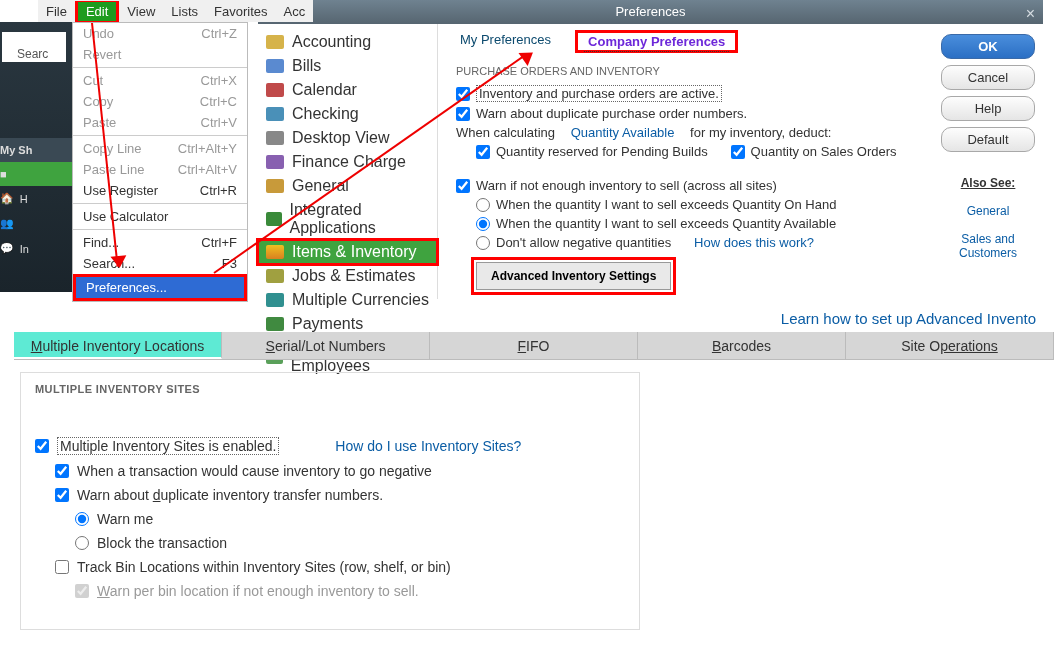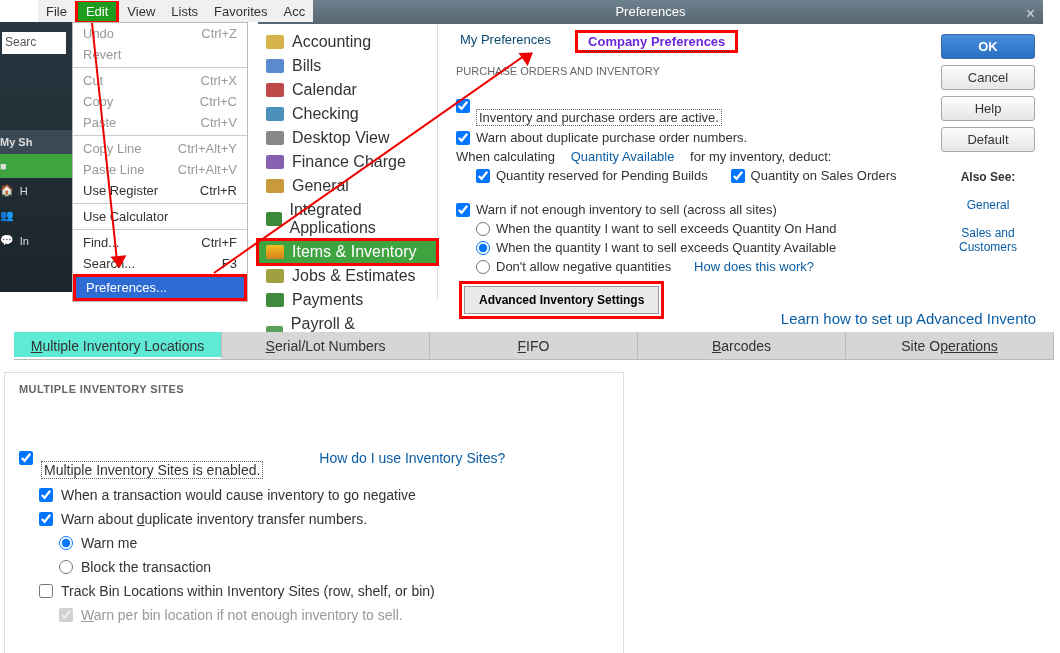--- a/index.html
+++ b/index.html
@@ -7,21 +7,21 @@
 
 
 .top-region { position: relative; height: 298px; }
 
 .menubar { position: absolute; top: 0; left: 38px; height: 22px; display: flex; align-items: center; background: #f0f0f0; z-index: 10; }
 .menubar-item { padding: 2px 8px; cursor: pointer; }
 .menubar-item.active { background: #1e9c1e; color: #fff; }
 .menubar-highlight { border: 3px solid #ff0000; padding: 0; }
 
 .dark-back { position: absolute; left: 0; top: 22px; width: 72px; height: 270px; background: linear-gradient(#2a3740, #1a242b); color: #ddd; font-size: 11px; }
-.dark-back .search-stub { background:#fff; color:#555; height:22px; margin:10px 6px 6px 2px; padding:3px; font-size:12px; }
+.dark-back .search-stub { background:#fff; color:#555; height:22px; margin:10px 6px 6px 2px; padding:15px; font-size:12px; }
 .db-row { display:flex; align-items:center; gap:6px; padding:6px 0; }
 .db-row.sel { background:#3fa33f; }
 
 .edit-menu { position:absolute; left:72px; top:22px; width:176px; background:#fff; border:1px solid #bbb; font-size:13px; z-index:9; }
 .edit-menu .mi { display:flex; justify-content:space-between; padding:3px 10px; color:#333; }
 .edit-menu .mi.disabled { color:#999; }
 .edit-menu .mi.sep { border-top:1px solid #ccc; margin-top:2px; padding-top:5px;}
 .edit-menu .mi.highlight { background:#2e6bd4; color:#fff; }
 .pref-redbox { border:3px solid #ff0000; }
 
@@ -41,47 +41,47 @@
 
 .pref-main { flex:1; padding:4px 8px; position:relative; }
 .pref-tabs { display:flex; gap:20px; padding:2px 10px 4px; }
 .pref-tab { color:#0c4a6e; cursor:pointer; padding:2px 4px; }
 .pref-tab.sel { color:#6d28d9; font-weight:bold; border-bottom:1px dotted #333; }
 .pref-tab-redbox { border:3px solid #ff0000; padding:1px 6px; }
 .sect-title { font-size:11px; color:#666; padding:8px 0 6px 10px; }
 .ck-row { display:flex; align-items:center; gap:6px; padding:2px 10px; }
 .ck-row.sub { padding-left:30px; }
 .ck-row label { font-size:13px; }
-.dotted-box { border:1px dotted #666; padding:0 2px;margin-top:24px; }
+.dotted-box { border:1px dotted #666; padding:0 2px; }
 .link-b { color:#0b5da5; cursor:pointer; }
 .radio-row { display:flex; align-items:center; gap:6px; padding:2px 10px 2px 30px; }
-.adv-btn { margin:10px 0 0 18px; border:1px solid #999; background:#e9e9e9; padding:6px 14px; font-weight:bold; font-size:12px; cursor:pointer; }
+.adv-btn { margin:10px 0 0 30px; border:1px solid #999; background:#e9e9e9; padding:6px 14px; font-weight:bold; font-size:12px; cursor:pointer; }
 .adv-redbox { outline:3px solid #ff0000; outline-offset:2px; }
 
 .pref-right { width:110px; padding:10px 8px; display:flex; flex-direction:column; gap:6px; align-items:center; }
-.btn { width:94px; padding:4px 0; border:1px solid #a8a8a8; background:linear-gradient(#fdfdfd,#e5e5e5); border-radius:3px; font-size:13px; cursor:pointer; text-align:center; }
+.btn { width:94px; padding:4px 0; border:1px solid #a8a8a8; background:linear-gradient(#fdfdfd,#e5e5e5); border-radius:10px; font-size:13px; cursor:pointer; text-align:center; }
 .btn.primary { background:linear-gradient(#4a8edc,#2b6fc4); color:#fff; border-color:#3a6aa8; font-weight:bold; }
-.also { margin-top:12px; font-weight:bold; font-size:12px; }
+.also { margin-top:18px; font-weight:bold; font-size:12px;text-decoration:underline; }
 .also-link { color:#0b5da5; font-size:12px; margin-top:8px; text-align:center; cursor:pointer; }
 
 
 .arrow-line { position:absolute; background:#e00; height:2px; transform-origin:left center; z-index:20; }
 .arrow-head { position:absolute; width:0;height:0;border-left:8px solid transparent;border-right:8px solid transparent;border-top:12px solid #e00; z-index:21; }
 .arrow-head.r { border-top:8px solid transparent;border-bottom:8px solid transparent;border-left:12px solid #e00; border-right:none; }
 
 
 .learn-link { position:absolute; right:24px; top:310px; color:#0b5da5; font-size:15px; cursor:pointer; }
 
 
 .btabs { position:absolute; left:14px; top:332px; width:1040px; height:28px; display:flex; background:#d6d6d6; border-bottom:1px solid #bbb;}
 .btab { flex:1; text-align:center; line-height:28px; border-right:1px solid #bbb; font-size:14px; cursor:pointer; }
 .btab.sel { background:#5eead4; font-weight:normal; border-bottom:2px solid #fff; }
 .btab u { text-decoration:underline; }
 
-.panel { position:absolute; left:4px; top:372px; width:620px; border:1px solid #ddd; padding:10px 14px 30px; }
+.panel { position:absolute; left:20px; top:372px; width:620px; border:1px solid #ddd; padding:10px 14px 30px; }
 .panel-title { font-size:11px; color:#666; font-weight:bold; letter-spacing:0.4px; }
 .prow { display:flex; align-items:center; gap:8px; margin-top:14px; font-size:14px; }
 .prow.sub { margin-left:20px; margin-top:8px; }
 .prow.sub2 { margin-left:40px; margin-top:8px; }
 .prow.dis { color:#999; }
 input[type=checkbox],input[type=radio]{ width:14px; height:14px; }
 </style>
 </head>
 <body>
 
@@ -200,20 +200,24 @@
           </div>
         <div class="cat-row sel cat-redbox">
             <span class="cat-icon ci9"></span>
             <span>Items &amp; Inventory</span>
           </div>
         <div class="cat-row">
             <span class="cat-icon ci10"></span>
             <span>Jobs &amp; Estimates</span>
           </div>
         <div class="cat-row">
+            <span class="cat-icon ci11"></span>
+            <span>Multiple Currencies</span>
+          </div>
+        <div class="cat-row">
             <span class="cat-icon ci12"></span>
             <span>Payments</span>
           </div>
         <div class="cat-row">
             <span class="cat-icon ci13"></span>
             <span>Payroll &amp; Employees</span>
           </div>
       </div>
 
       <div class="pref-main">

